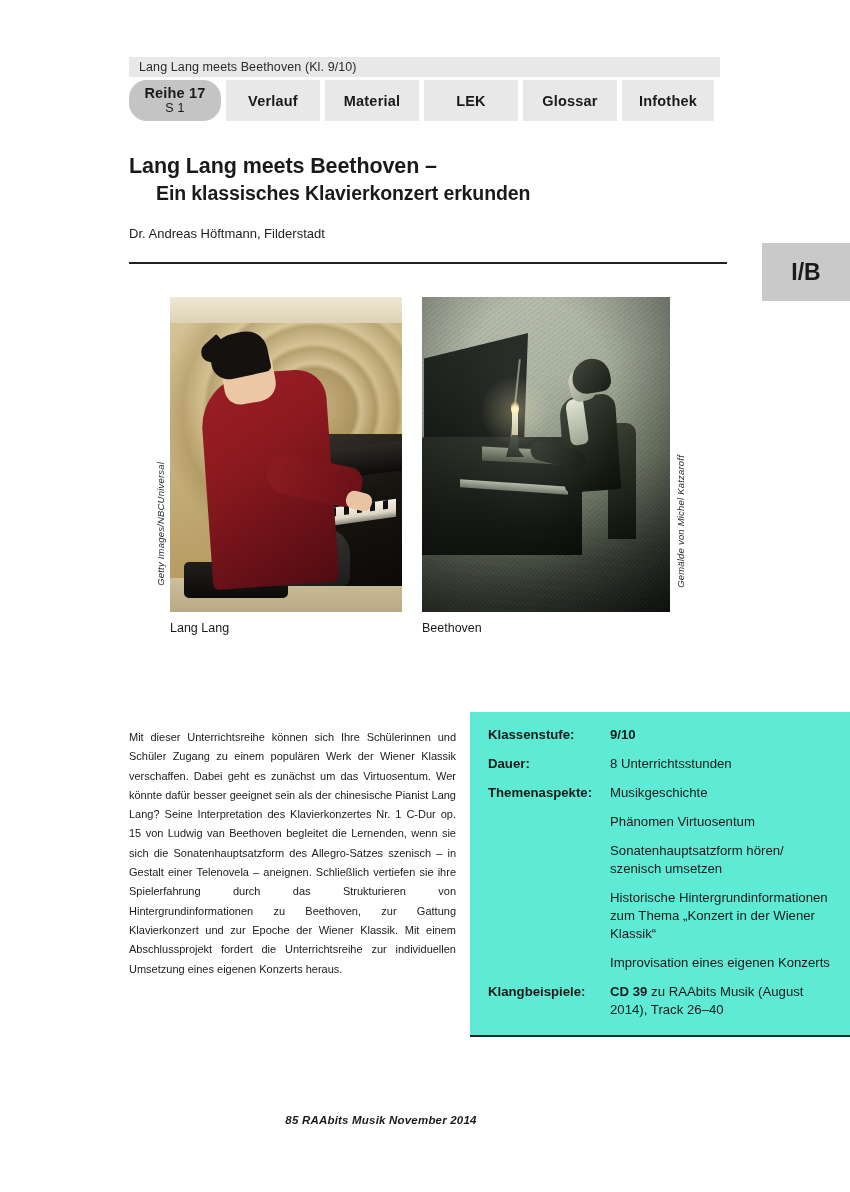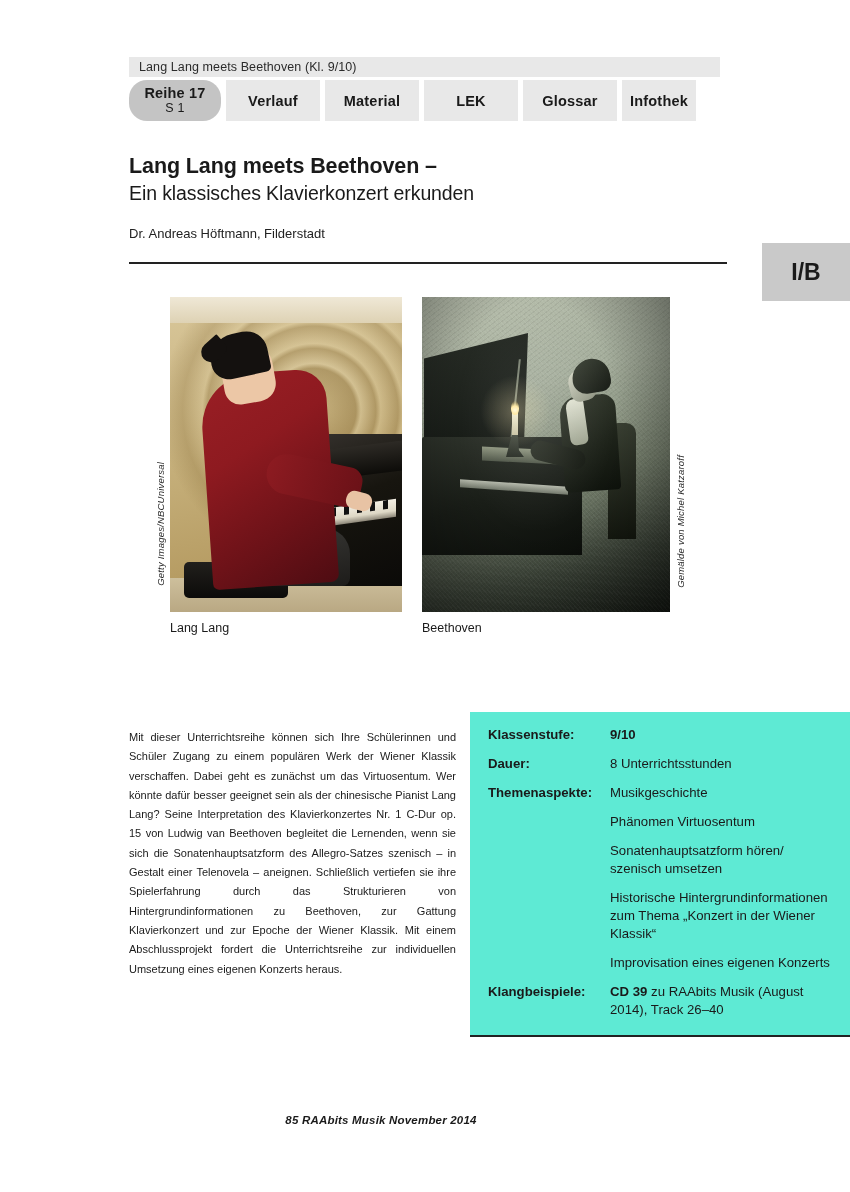--- a/index.html
+++ b/index.html
@@ -67,42 +67,43 @@
   .tab.active .tab-sub {
     font-weight: normal;
     font-size: 12.5px;
     line-height: 15px;
   }
   #tab-reihe   { width: 92px; border-radius: 18px; }
   #tab-verlauf { width: 94px; }
   #tab-material{ width: 94px; }
   #tab-lek     { width: 94px; }
   #tab-glossar { width: 94px; text-align: center; }
-  #tab-infothek{ width: 74px; text-align: center; }
+  #tab-infothek{ width: 92px; text-align: center; }
 
   
   #title-block {
     position: absolute;
     left: 129px;
     top: 152px;
     width: 600px;
   }
   #doc-title {
     font-size: 21.5px;
     font-weight: bold;
     color: #1a1a1a;
     line-height: 28px;
     letter-spacing: -.1px;
   }
   #doc-subtitle {
     font-size: 19.5px;
-    font-weight: normal;
+    font-weight: bold;
     color: #1a1a1a;
     line-height: 27px;
     letter-spacing: -.1px;
+    margin-left: 27px;
   }
   #doc-author {
     font-size: 13px;
     color: #222;
     margin-top: 19px;
   }
   #title-rule {
     position: absolute;
     left: 129px;
     top: 262px;

